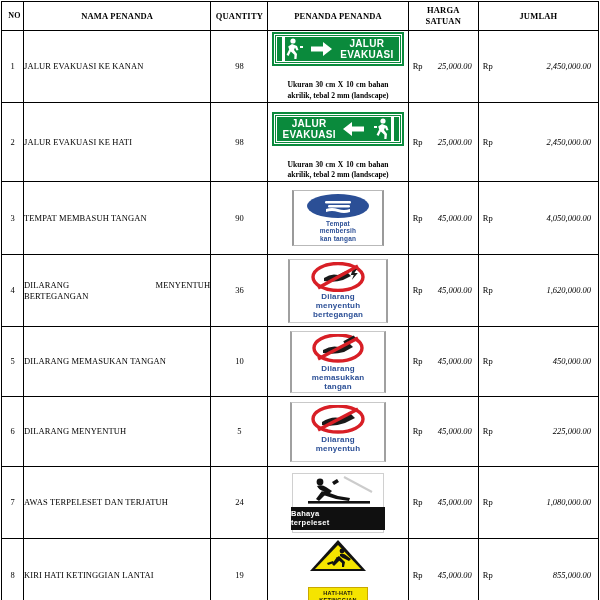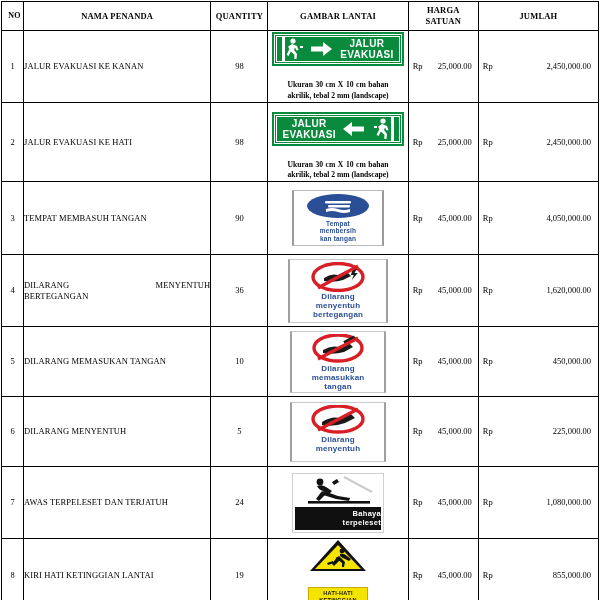--- a/index.html
+++ b/index.html
@@ -77,21 +77,21 @@
     white-space: nowrap;
     vertical-align: middle;
   }
   .money {
     display: flex;
     justify-content: space-between;
     align-items: center;
     padding: 0 4px;
   }
   .money .rp { padding-right: 3px; text-align: center; }
-  .money .amt { text-align: right; }
+  .money .amt { text-align: right; font-style: italic; }
   .cell-harga .amt { padding-right: 2px; }
   .cell-jumlah .amt { padding-right: 3px; }
 
   .spec {
     font-size: 7.6px;
     font-weight: bold;
     text-align: justify;
     text-align-last: justify;
     line-height: 1.35;
     margin-top: 2px;
@@ -198,28 +198,28 @@
     background: #ffffff;
     border: 1px solid #d0d0d0;
     display: flex;
     flex-direction: column;
     align-items: center;
     justify-content: flex-start;
     box-sizing: border-box;
     padding-top: 2px;
   }
   .slip .banner {
-    width: 86px;
+    width: 94px;
     background: #101010;
     color: #ffffff;
     font-family: "Liberation Sans", sans-serif;
     font-weight: bold;
     font-size: 7.5px;
     line-height: 9px;
-    text-align: right;
+    text-align: left;
     padding: 2px 0 3px 0;
     margin-top: 1px;
     letter-spacing: .3px;
   }
 
   
   .caution {
     display: flex;
     flex-direction: column;
     align-items: center;
@@ -249,21 +249,21 @@
         <col class="c-qty">
       <col class="c-gambar">
         <col class="c-harga">
         <col class="c-jumlah">
     </colgroup>
     <thead>
       <tr>
         <th class="hdr-no">NO</th>
         <th>NAMA PENANDA</th>
         <th>QUANTITY</th>
-        <th>GAMBAR LANTAI</th>
+        <th>PENANDA PENANDA</th>
         <th>
           <div>HARGA</div>
           <div>SATUAN</div>
         </th>
         <th>JUMLAH</th>
       </tr>
     </thead>
     <tbody>
 
       <tr style="height:72px">

